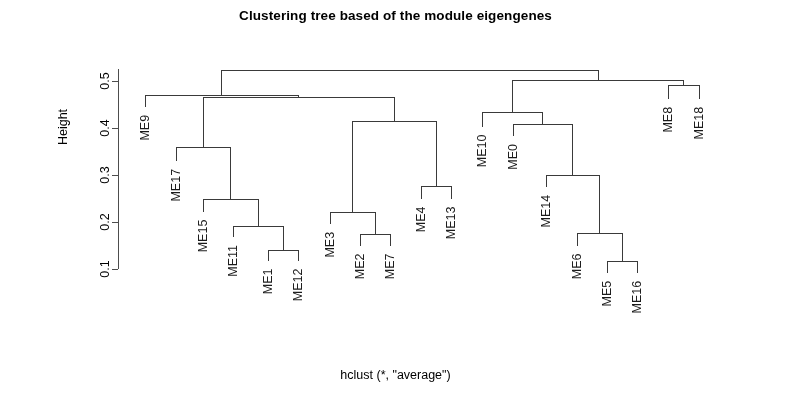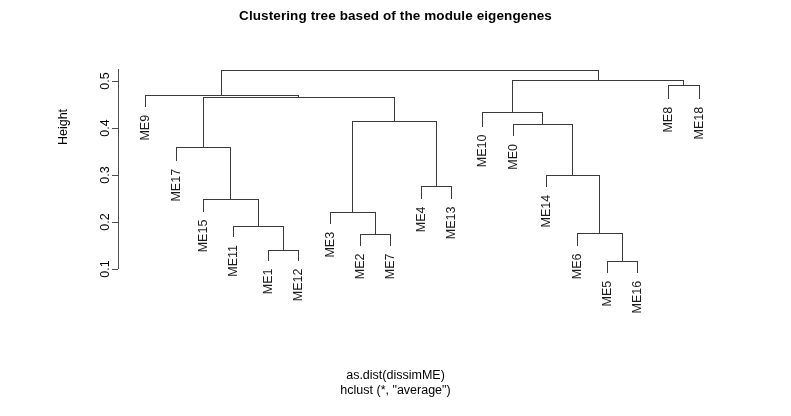--- a/index.html
+++ b/index.html
@@ -142,17 +142,16 @@
         <text class="leaf-label" x="550" y="194.75" text-anchor="end" transform="rotate(-90 550 194.75)">ME14</text>
         <text class="leaf-label" x="581" y="253.5" text-anchor="end" transform="rotate(-90 581 253.5)">ME6</text>
         <text class="leaf-label" x="611" y="280.76" text-anchor="end" transform="rotate(-90 611 280.76)">ME5</text>
         <text class="leaf-label" x="641" y="280.76" text-anchor="end" transform="rotate(-90 641 280.76)">ME16</text>
         <text class="leaf-label" x="672" y="106.86000000000001" text-anchor="end" transform="rotate(-90 672 106.86000000000001)">ME8</text>
         <text class="leaf-label" x="703" y="106.86000000000001" text-anchor="end" transform="rotate(-90 703 106.86000000000001)">ME18</text>
       </g>
   </svg>
 
   <div class="xcaption">
-    <div>as.dist(dissimME)</div>
     <div>hclust (*, "average")</div>
   </div>
 
 </div>
 
 </body></html>

